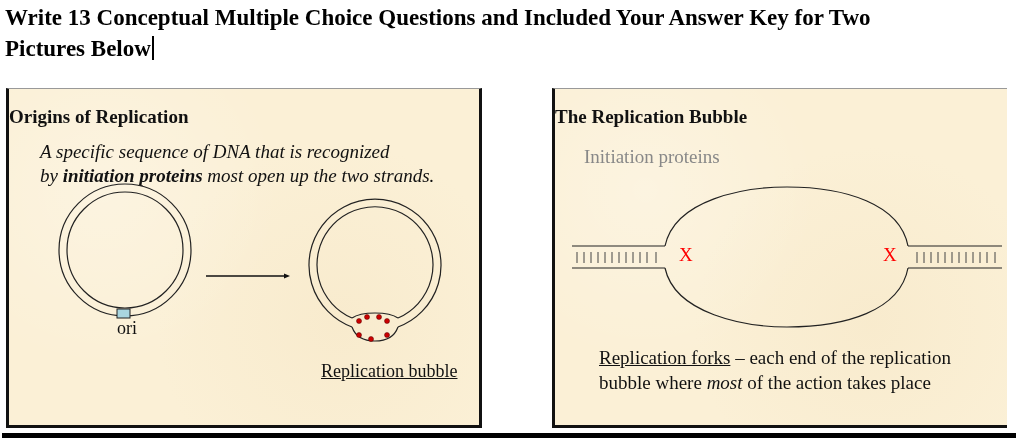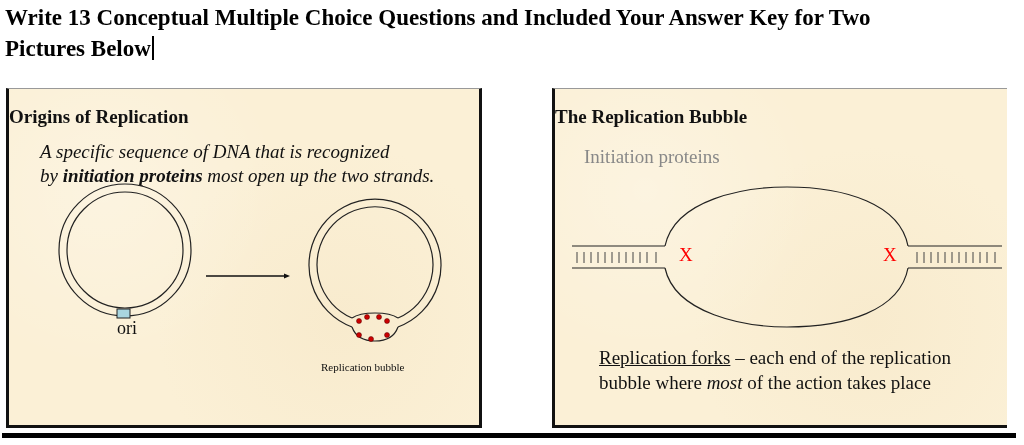--- a/index.html
+++ b/index.html
@@ -58,21 +58,21 @@
           <circle cx="358" cy="228" r="2.5"></circle>
         <circle cx="370" cy="228" r="2.5"></circle>
           <circle cx="378" cy="232" r="2.5"></circle>
         <circle cx="350" cy="246" r="2.5"></circle>
           <circle cx="362" cy="250" r="2.5"></circle>
           <circle cx="378" cy="246" r="2.5"></circle>
       </g>
     </g>
   </svg>
   <div class="lbl" style="left:108px; top:229px; font-size:18px; color:#111;">ori</div>
-  <div class="lbl" style="left:312px; top:272px; font-size:11px; color:#111;">Replication bubble</div>
+  <div class="lbl" style="left:312px; top:272px; font-size:18px; color:#111;text-decoration:underline;">Replication bubble</div>
 </div>
 
 <div class="slide slide-right">
   <div class="slide-title">The Replication Bubble</div>
   <div class="init">Initiation proteins</div>
   <svg width="452" height="336">
     <g stroke="#222" stroke-width="1.2" fill="none">
       <line x1="17" y1="157" x2="110" y2="157"></line>
       <line x1="17" y1="179" x2="110" y2="179"></line>
       <line x1="353" y1="157" x2="447" y2="157"></line>

